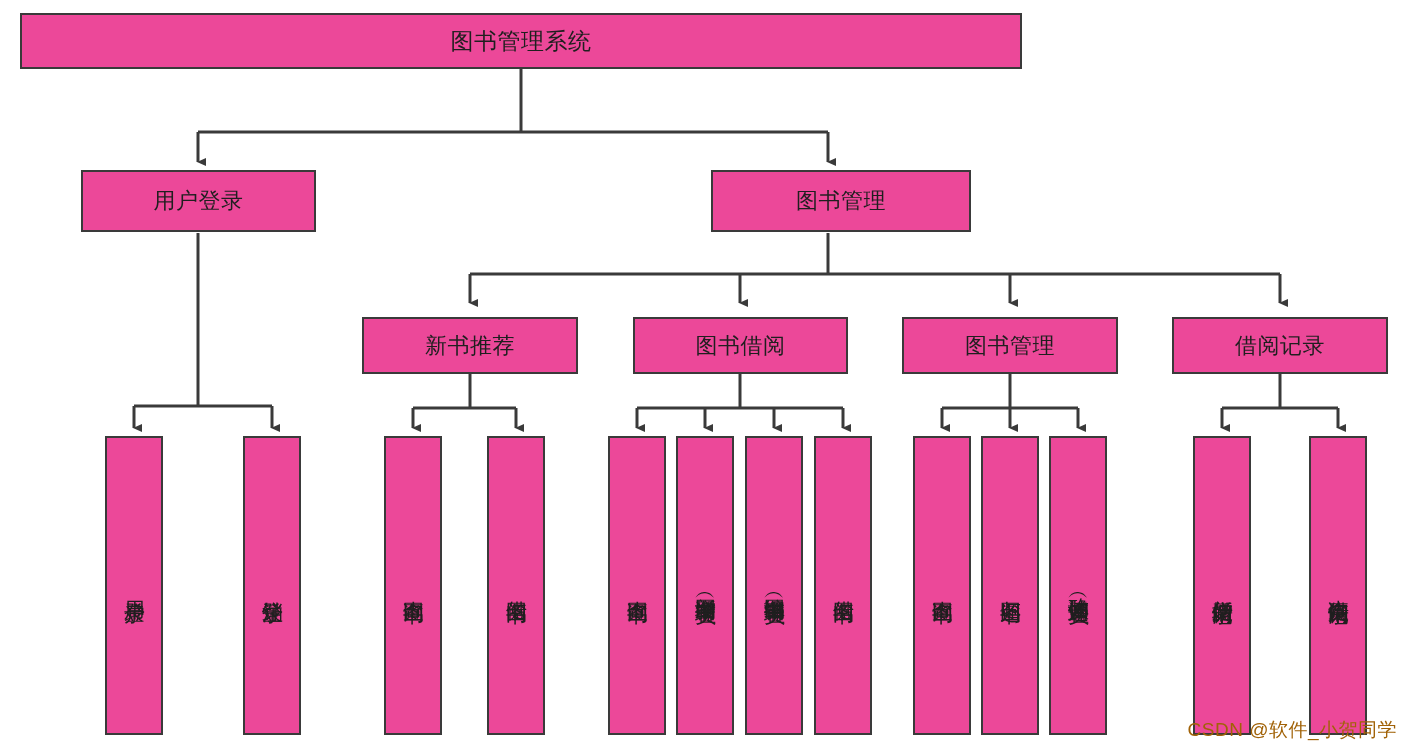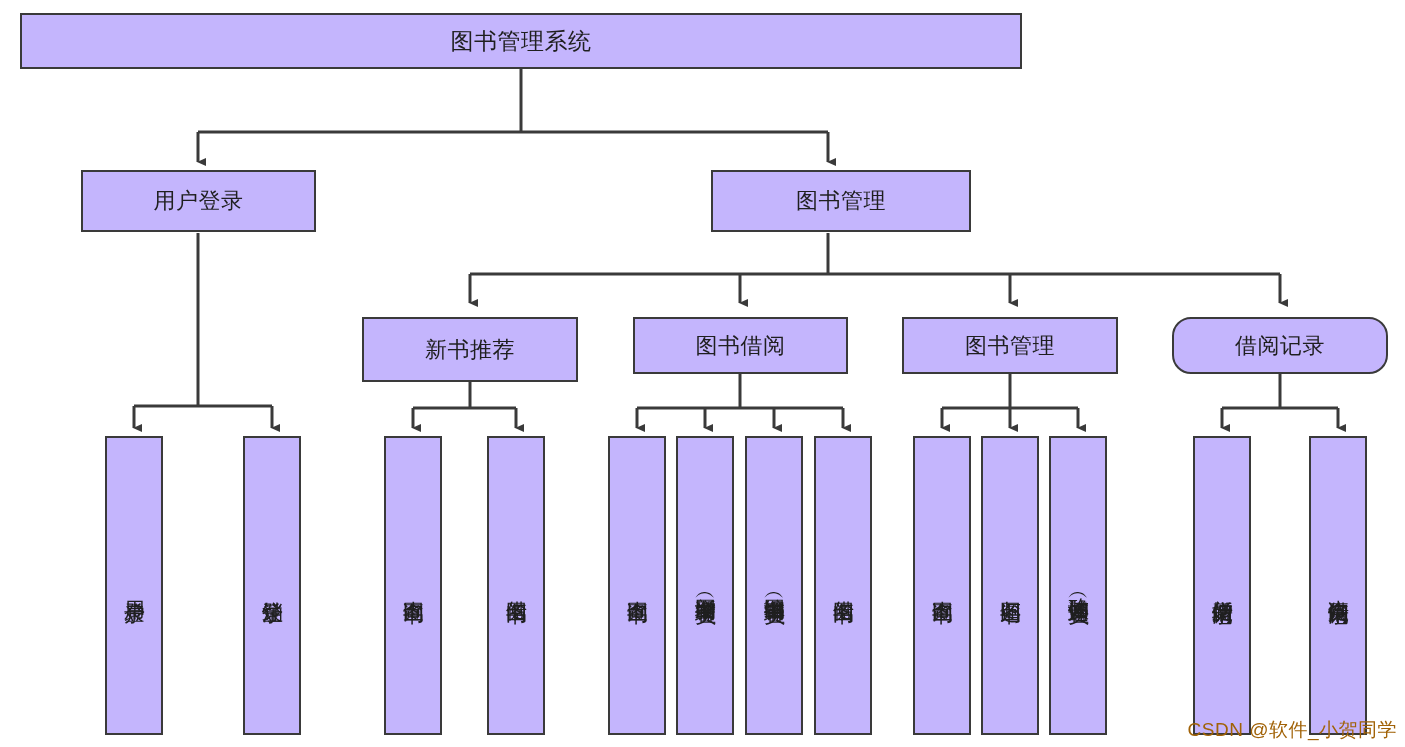--- a/index.html
+++ b/index.html
@@ -6,21 +6,21 @@
   body{
     font-family:"Liberation Sans","DejaVu Sans",sans-serif;
     width:1405px;height:747px;overflow:hidden;position:relative;
   }
   #diagram{position:absolute;left:0;top:0;width:1405px;height:747px;}
 
   .node-box{
     position:absolute;
     box-sizing:border-box;
     border:2.5px solid #3a3a3a;
-    background:#c4b5fd;
+    background:#ec4899;
     display:flex;
     align-items:center;
     justify-content:center;
   }
   .node-label{
     color:#1f1f1f;
     font-size:22px;
     line-height:1.15;
     white-space:nowrap;
     letter-spacing:0.5px;
@@ -111,30 +111,30 @@
   <span class="node-label">图书管理系统</span>
 </div>
 
 <div class="node-box l2" style="left:81px;top:170px;width:235px;height:62px;">
   <span class="node-label">用户登录</span>
 </div>
 <div class="node-box l2" style="left:711px;top:170px;width:260px;height:62px;">
   <span class="node-label">图书管理</span>
 </div>
 
-<div class="node-box l3" style="left:362px;top:317px;width:216px;height:65px;">
+<div class="node-box l3" style="left:362px;top:317px;width:216px;height:57px;">
   <span class="node-label">新书推荐</span>
 </div>
 <div class="node-box l3" style="left:633px;top:317px;width:215px;height:57px;justify-content:center;">
   <span class="node-label">图书借阅</span>
 </div>
 <div class="node-box l3" style="left:902px;top:317px;width:216px;height:57px;">
   <span class="node-label">图书管理</span>
 </div>
-<div class="node-box l3" style="left:1172px;top:317px;width:216px;height:57px;border-radius:19px;">
+<div class="node-box l3" style="left:1172px;top:317px;width:216px;height:57px;">
   <span class="node-label">借阅记录</span>
 </div>
 
 <div class="node-box leaf" style="left:105px;top:436px;width:58px;height:299px;">
   <span class="node-label">用户登录</span>
 </div>
 <div class="node-box leaf" style="left:243px;top:436px;width:58px;height:299px;">
   <span class="node-label">注销登录</span>
 </div>
 

